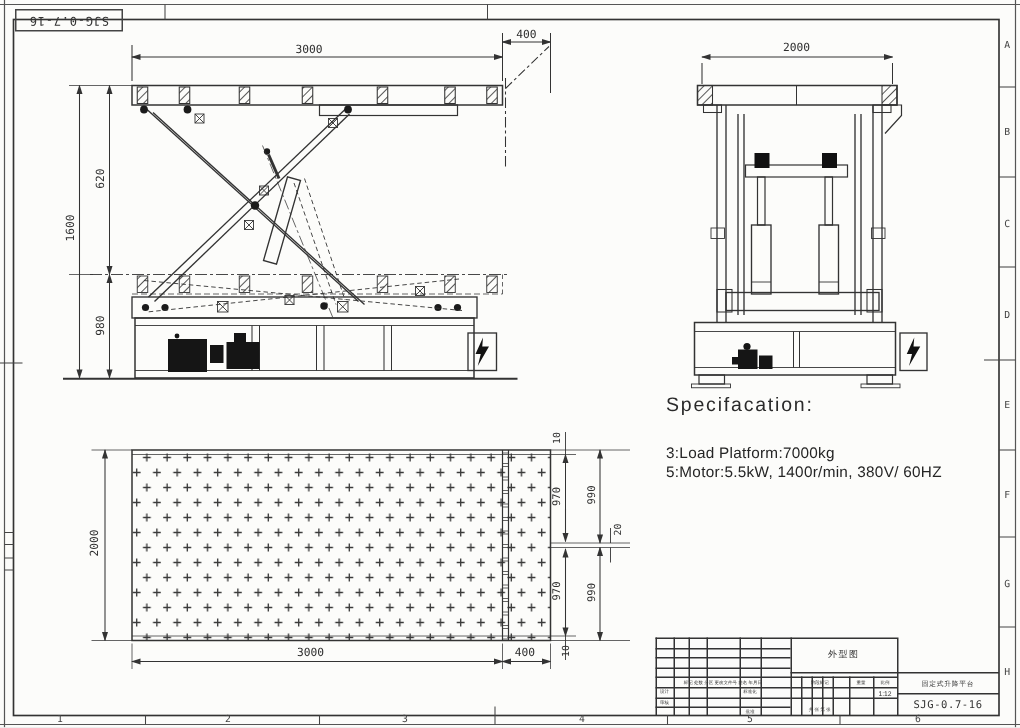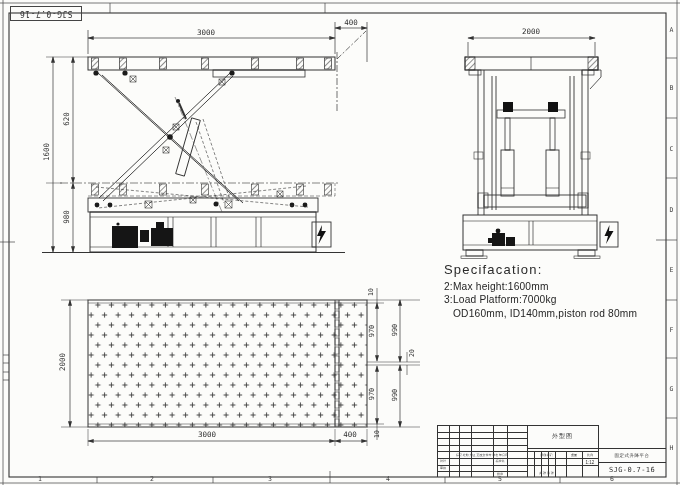--- a/index.html
+++ b/index.html
@@ -7,21 +7,21 @@
          font-family:"Liberation Sans",sans-serif;color:#222;}
   svg text{font-family:"DejaVu Sans Mono",monospace;fill:#2e2e2e;}
   .corner-box{position:absolute;left:10px;top:6px;width:70px;height:13px;border:1px solid #444;
       display:flex;align-items:center;justify-content:center;transform:rotate(180deg);
       font-family:"DejaVu Sans Mono",monospace;font-size:8px;letter-spacing:.5px;color:#333;}
   .zone-letter{position:absolute;left:666px;width:11px;text-align:center;
       font-family:"DejaVu Sans Mono",monospace;font-size:6.5px;color:#444;}
   .zone-number{position:absolute;top:475px;width:20px;text-align:center;
       font-family:"DejaVu Sans Mono",monospace;font-size:6.5px;color:#444;}
   .spec{position:absolute;left:444px;top:262px;width:218px;color:#252525;}
-  .spec .t{font-size:13px;letter-spacing:1.2px;margin-bottom:3px;color:#2a2a2a;}
+  .spec .t{font-size:13px;letter-spacing:1.2px;margin-bottom:19px;color:#2a2a2a;}
   .spec .l{font-size:10.2px;line-height:13.4px;letter-spacing:.2px;white-space:nowrap;}
   .spec .b{font-weight:bold;font-size:10.6px;}
   .spec .ind{padding-left:9px;}
   
   .tb{position:absolute;left:437px;top:425px;width:229px;height:52px;}
   .tb .ln{position:absolute;background:#333;}
   .tb .cell{position:absolute;display:flex;align-items:center;justify-content:center;color:#333;}
   .tiny{font-size:3px;letter-spacing:0;color:#444;white-space:nowrap;}
 </style>
 </head>
@@ -341,23 +341,22 @@
 
 <span class="zone-number" style="left:30px">1</span>
 <span class="zone-number" style="left:142px">2</span>
 <span class="zone-number" style="left:260px">3</span>
 <span class="zone-number" style="left:378px">4</span>
 <span class="zone-number" style="left:490px">5</span>
 <span class="zone-number" style="left:602px">6</span>
 
 <div class="spec">
   <div class="t">Specifacation:</div>
-  <div class="l">2:Max height:1600mm</div>
   <div class="l">3:Load Platform:7000kg</div>
-  <div class="l ind">OD160mm, ID140mm,piston rod 80mm</div>
+  <div class="l">5:Motor:5.5kW, 1400r/min, 380V/ 60HZ</div>
 </div>
 
 <div class="tb">
 
   <div class="ln" style="left:0;top:0;width:161px;height:1px"></div>
   <div class="ln" style="left:0;top:0;width:1px;height:52px"></div>
 
   <div class="ln" style="left:0;top:6.5px;width:90px;height:0.6px"></div>
   <div class="ln" style="left:0;top:13px;width:90px;height:0.6px"></div>
   <div class="ln" style="left:0;top:19.5px;width:90px;height:0.6px"></div>

